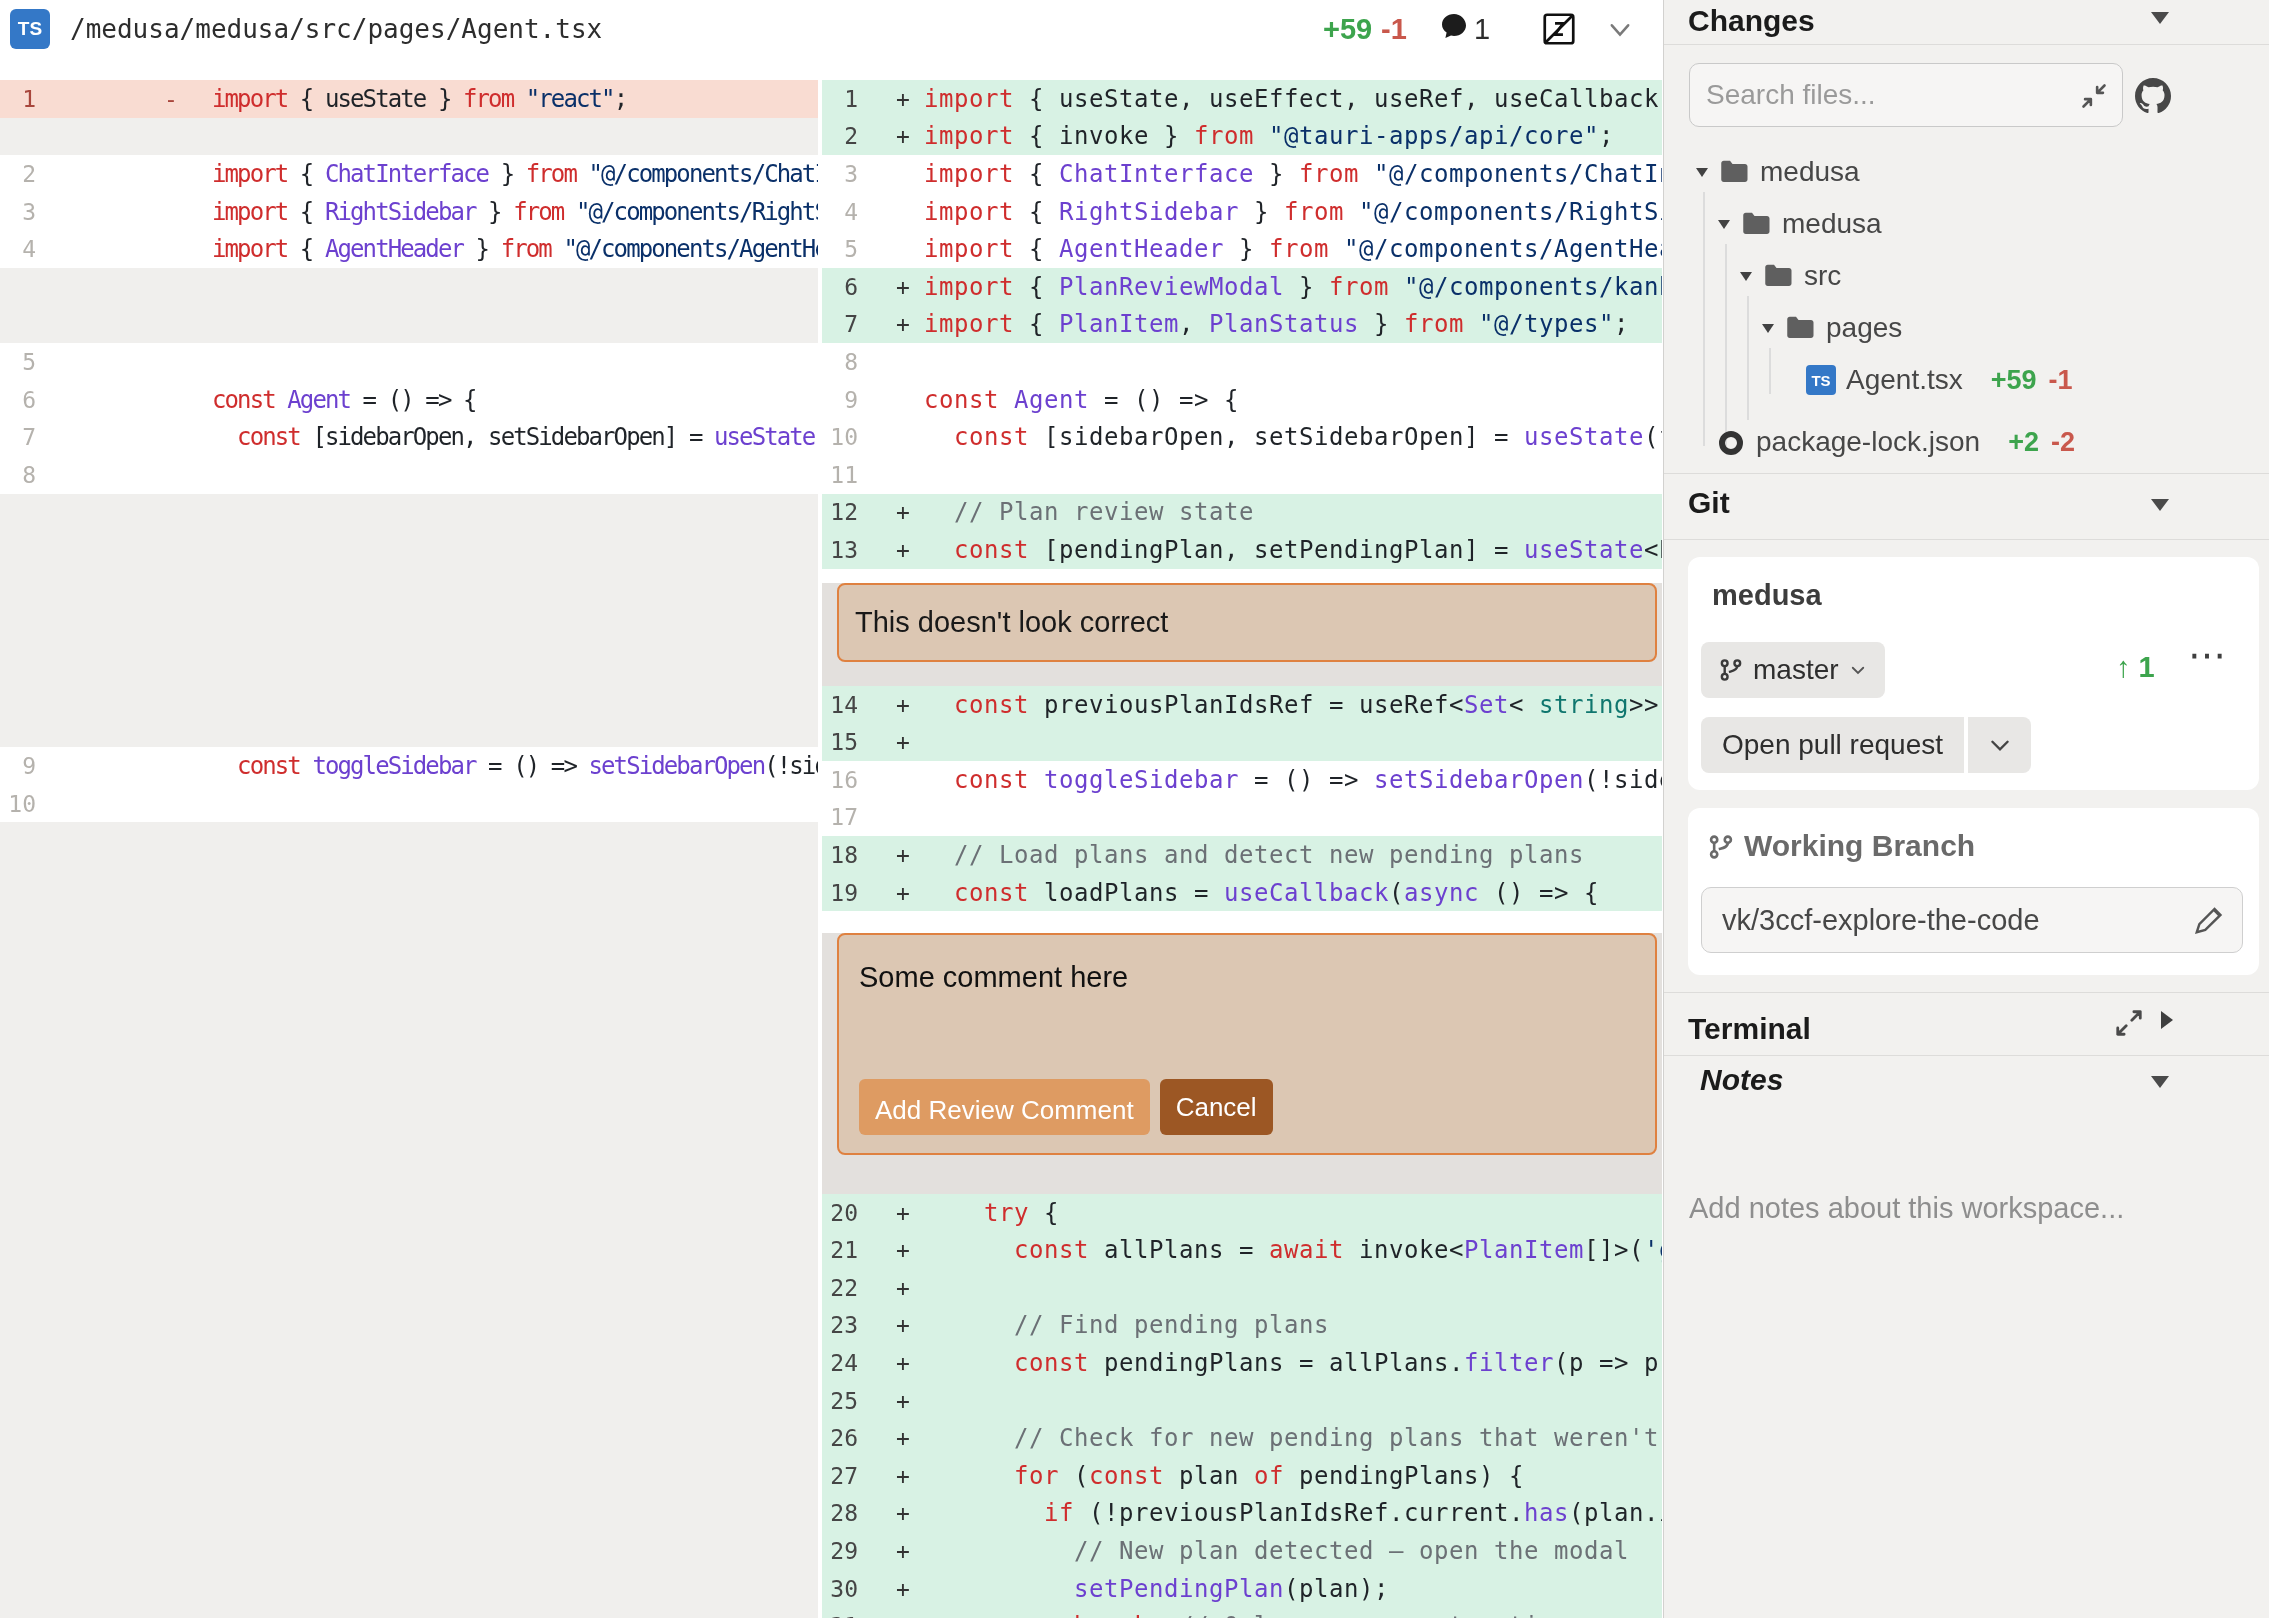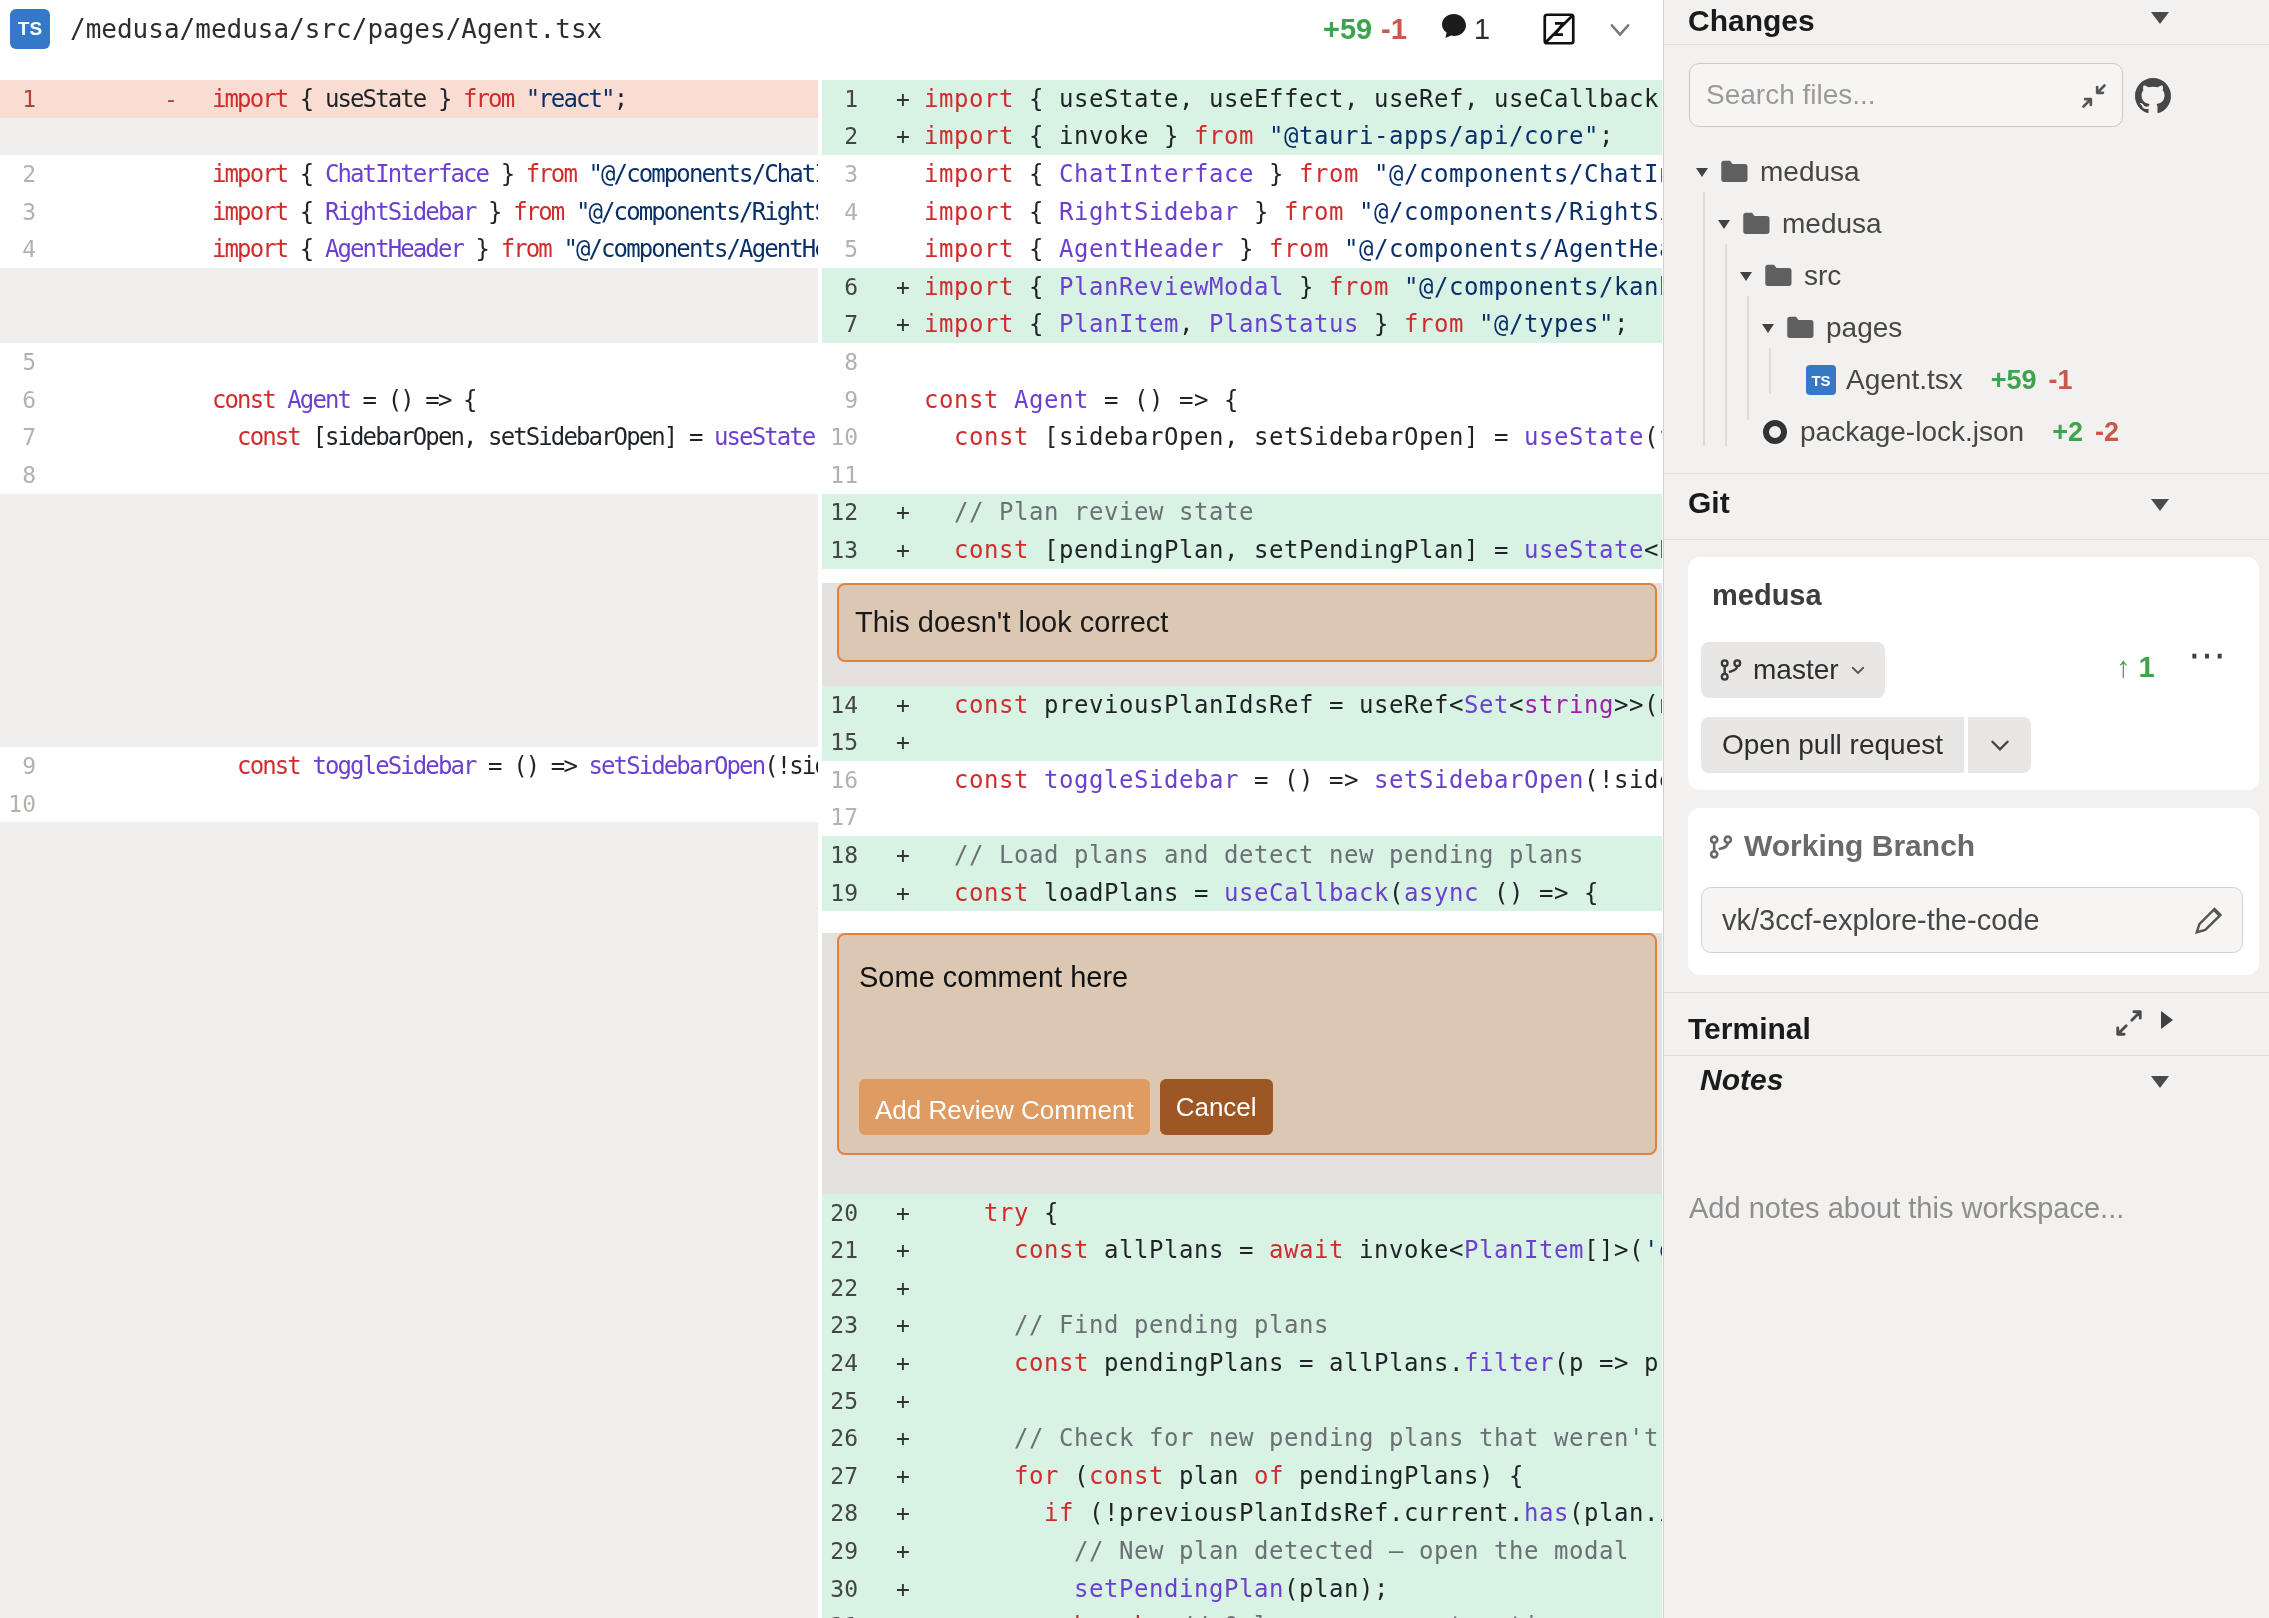--- a/index.html
+++ b/index.html
@@ -38,21 +38,21 @@
   .crow.rem .ln { color:#a8463c; }
   .sg { font-family:"DejaVu Sans Mono", monospace; font-size:23px; width:26px; flex:0 0 26px;
         text-align:center; color:#333; }
   #pane-left .sg { margin-left:118px; color:#a8463c; }
   #pane-right .sg { margin-left:28px; }
   pre.cd { font-family:"DejaVu Sans Mono", monospace; font-size:24px; white-space:pre;
            color:#1f2328; overflow:hidden; }
   #pane-left pre.cd { margin-left:28px; letter-spacing:-1.9px; }
   #pane-right pre.cd { margin-left:8px; letter-spacing:0.55px; }
   .tk-k { color:#cf2d2d; } .tk-i { color:#6c40cf; } .tk-s { color:#0a3069; }
-  .tk-c { color:#6b7075; } .tk-y { color:#a21caf; } .tk-p { color:#1f2328; }
+  .tk-c { color:#6b7075; } .tk-y { color:#0f766e;margin-left:15px; } .tk-p { color:#1f2328; }
 
   
   .strip { background:#e3e0dd; }
   .cbox { margin:14px 5px 10px 15px; height:79px; background:#dcc7b3; border:2px solid #df8140;
           border-radius:8px; display:flex; align-items:center; padding-left:16px;
           font-size:29px; color:#191919; }
   .cbox2 { margin:22px 5px 16px 15px; height:222px; background:#dcc7b3; border:2px solid #df8140;
            border-radius:8px; padding:26px 16px 18px 20px; display:flex; flex-direction:column; }
   .cbox2 .ctext { font-size:29px; color:#111; }
   .cbtns { margin-top:auto; display:flex; gap:10px; }
@@ -420,21 +420,21 @@
             <path d="M1 3c0-1.1.9-2 2-2h5l2 2.5h10c1.1 0 2 .9 2 2V16c0 1.1-.9 2-2 2H3c-1.1 0-2-.9-2-2V3z"></path>
           </svg>
         <span class="tname">pages</span>
       </div>
       <div class="trow" style="top:208px; padding-left:142px;">
         <span class="ts-badge-sm">TS</span>
         <span class="tname">Agent.tsx</span>
         <span class="badge-add">+59</span>
         <span class="badge-del">-1</span>
       </div>
-      <div class="trow" style="top:260px; padding-left:96px;">
+      <div class="trow" style="top:260px; padding-left:52px;align-items:flex-end;">
         <svg width="30" height="30" viewBox="0 0 30 30">
             <circle cx="15" cy="15" r="9" fill="none" stroke="#333" stroke-width="6"></circle>
           </svg>
         <span class="tname">package-lock.json</span>
         <span class="badge-add">+2</span>
         <span class="badge-del">-2</span>
       </div>
     </div>
 
     <div class="sb-sep" style="top:473px;"></div>

